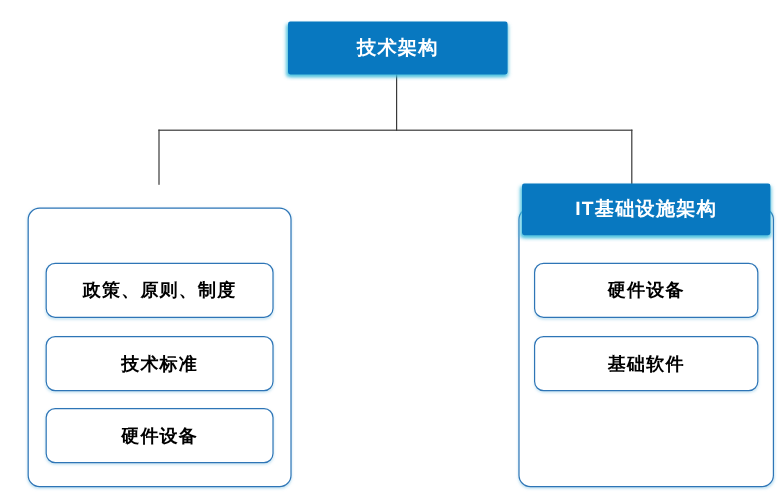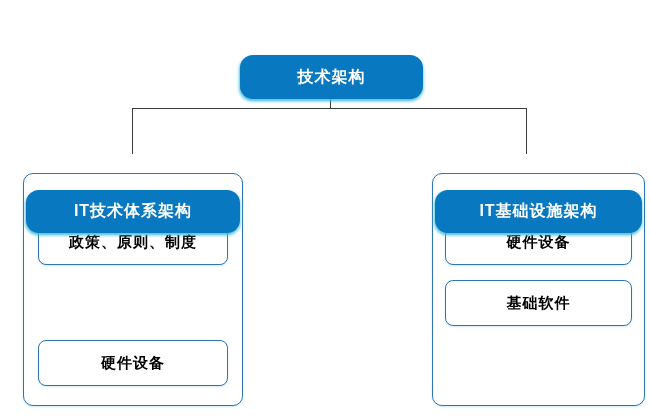--- a/index.html
+++ b/index.html
@@ -24,27 +24,26 @@
   .conn-horizontal  { left: 132px; top: 108px; width: 395px; height: 1px;  }
   .conn-left-drop   { left: 132px; top: 108px; width: 1px;   height: 46px; }
   .conn-right-drop  { left: 526px; top: 108px; width: 1px;   height: 46px; }
   
   .blue-node {
     position: absolute;
     background: #0878C0;
     color: #ffffff;
     font-weight: bold;
     font-size: 16px;
-    border-radius: 13px;
+    border-radius: 2px;
     display: flex;
     align-items: center;
     justify-content: center;
     box-shadow: -1px 2px 3px rgba(63,188,220,0.85), 1px 2px 3px rgba(63,188,220,0.45);
     letter-spacing: 1px;
-    margin-top: 37px;
   }
   .root-node {
     left: 240px; top: 18px;
     width: 183px; height: 44px;
     z-index: 3;
   }
   
   .group {
     position: absolute;
     top: 173px;
@@ -91,22 +90,22 @@
 <div class="canvas">
 
   <div class="connector conn-root-stem"></div>
   <div class="connector conn-horizontal"></div>
   <div class="connector conn-left-drop"></div>
   <div class="connector conn-right-drop"></div>
 
   <div class="blue-node root-node">技术架构</div>
 
   <div class="group group-left">
-    <div class="blue-node group-header">IT技术体系架构</div>
     <div class="group-item item-1">政策、原则、制度</div>
+    <div class="group-item item-2">技术标准</div>
     <div class="group-item item-3">硬件设备</div>
   </div>
 
   <div class="group group-right">
     <div class="blue-node group-header">IT基础设施架构</div>
     <div class="group-item item-2">基础软件</div>
     <div class="group-item item-1">硬件设备</div>
   </div>
 
 </div>

